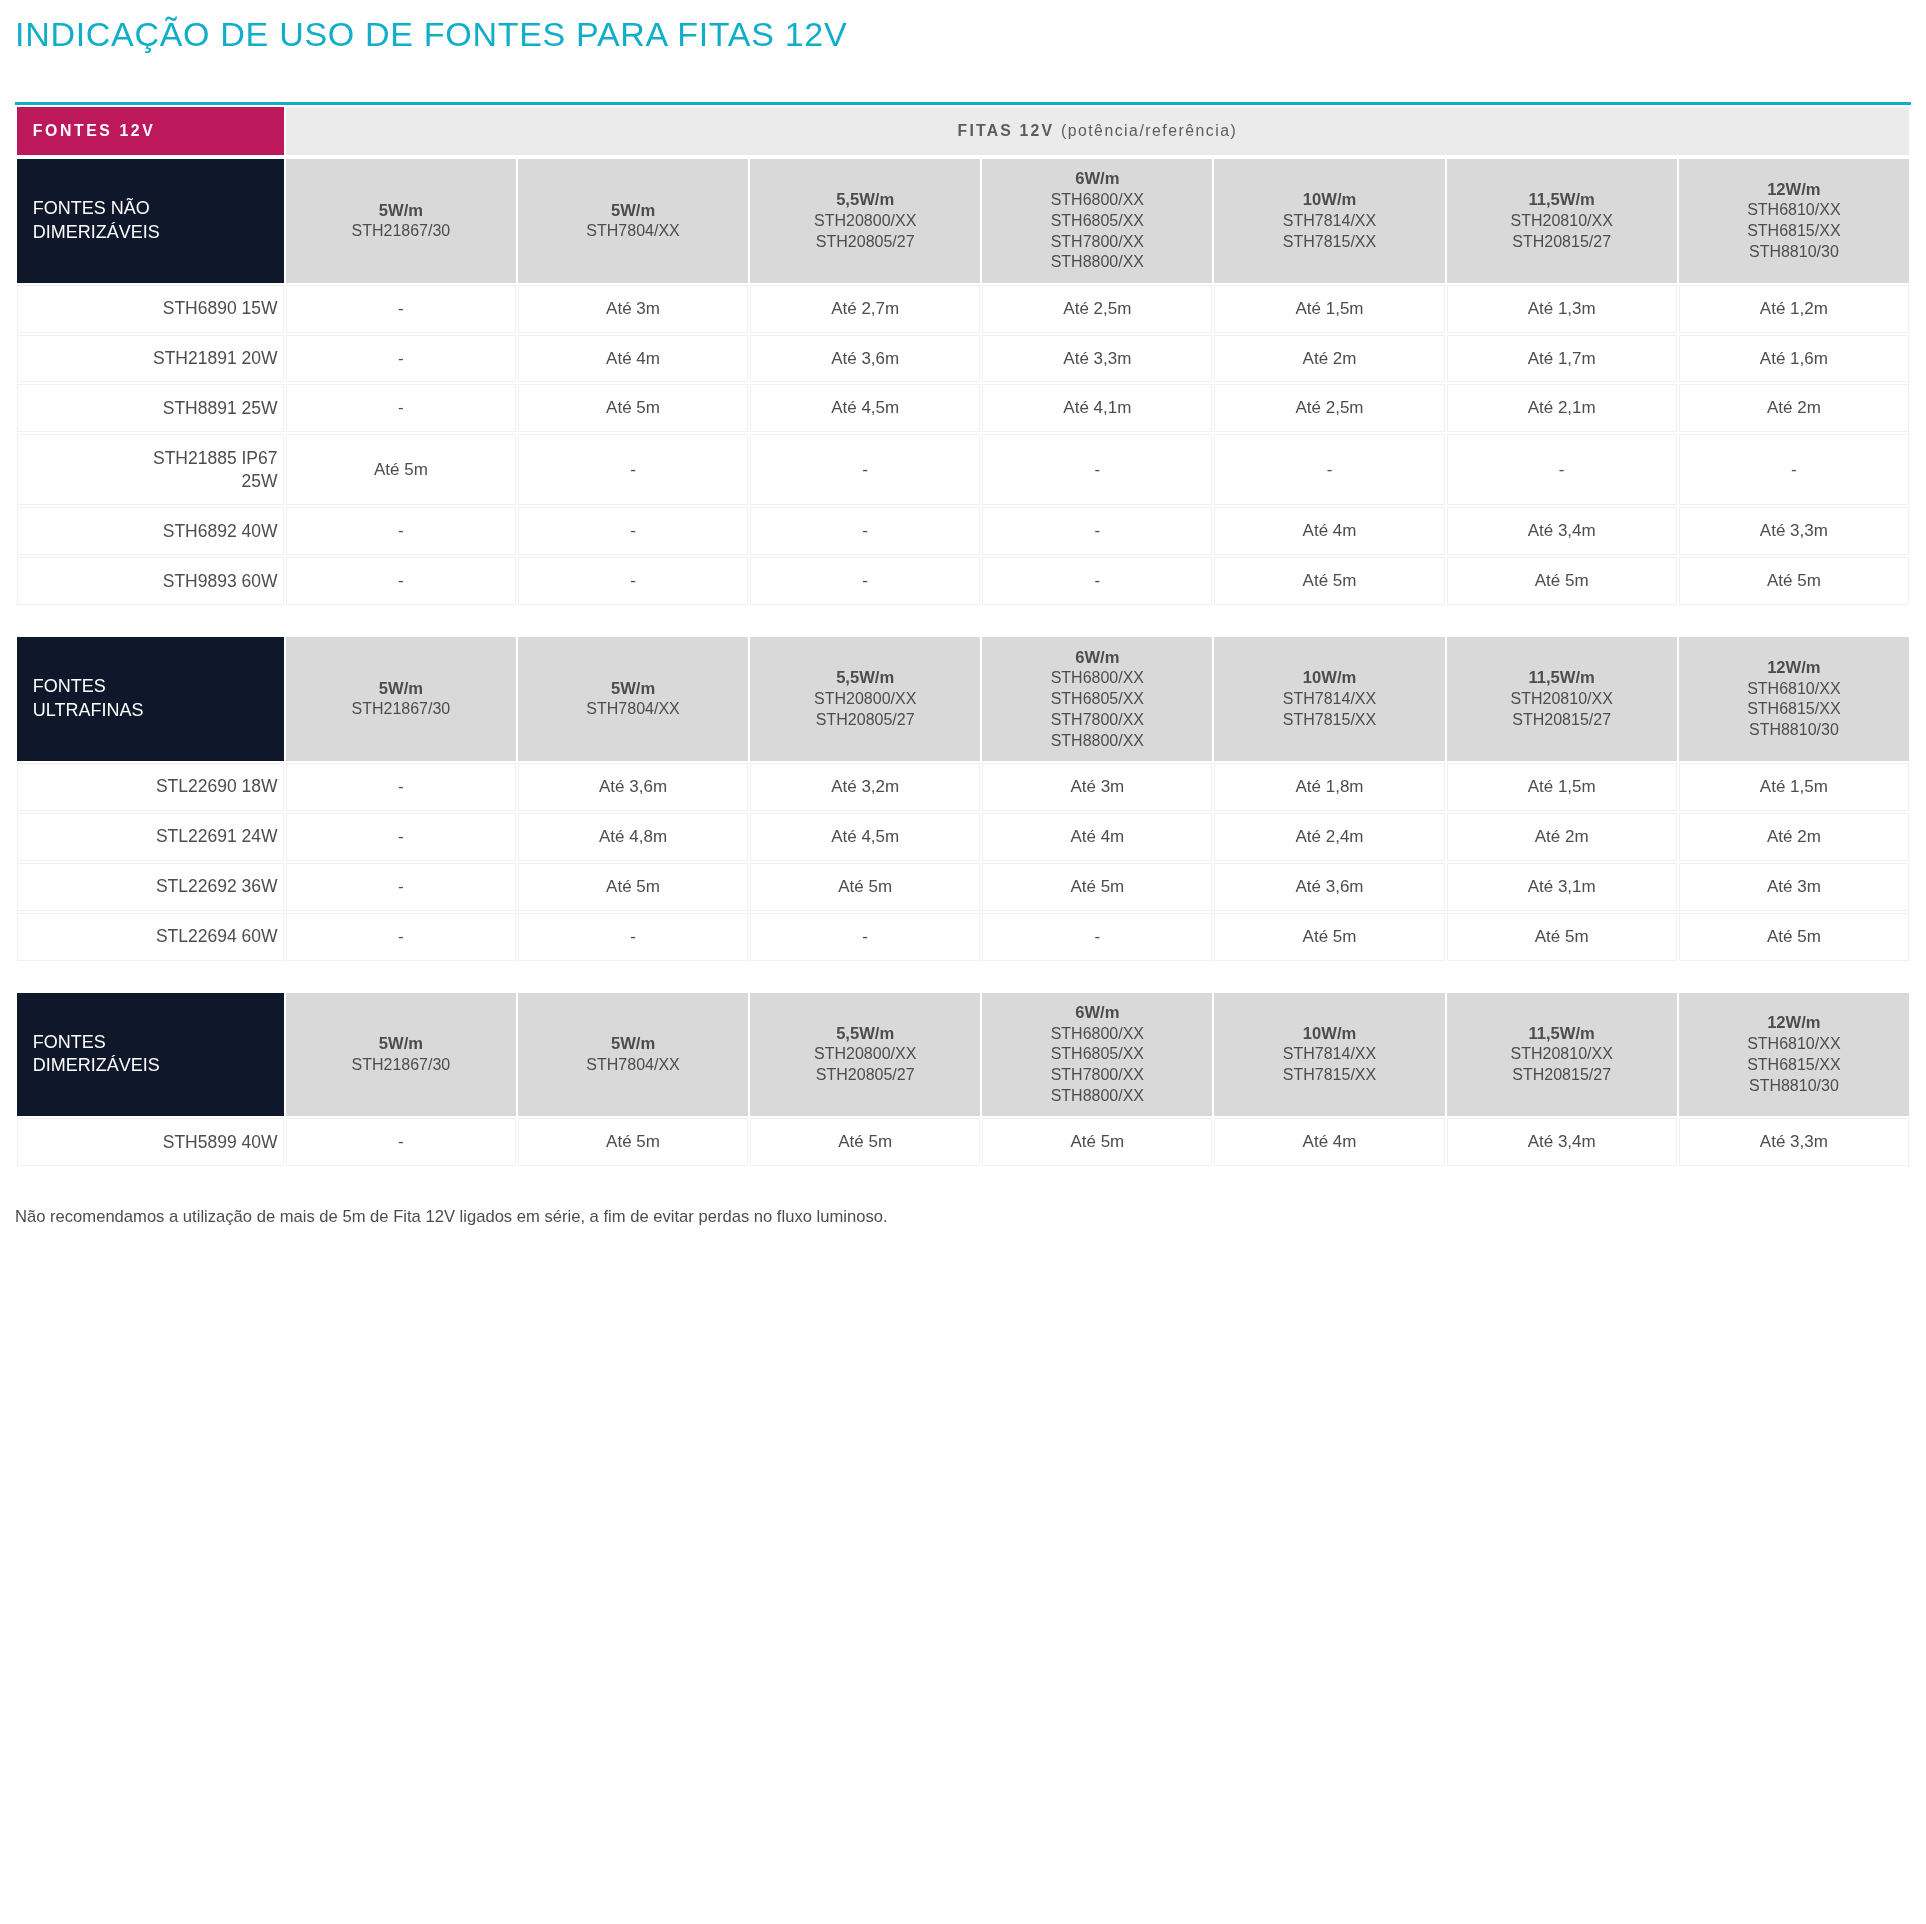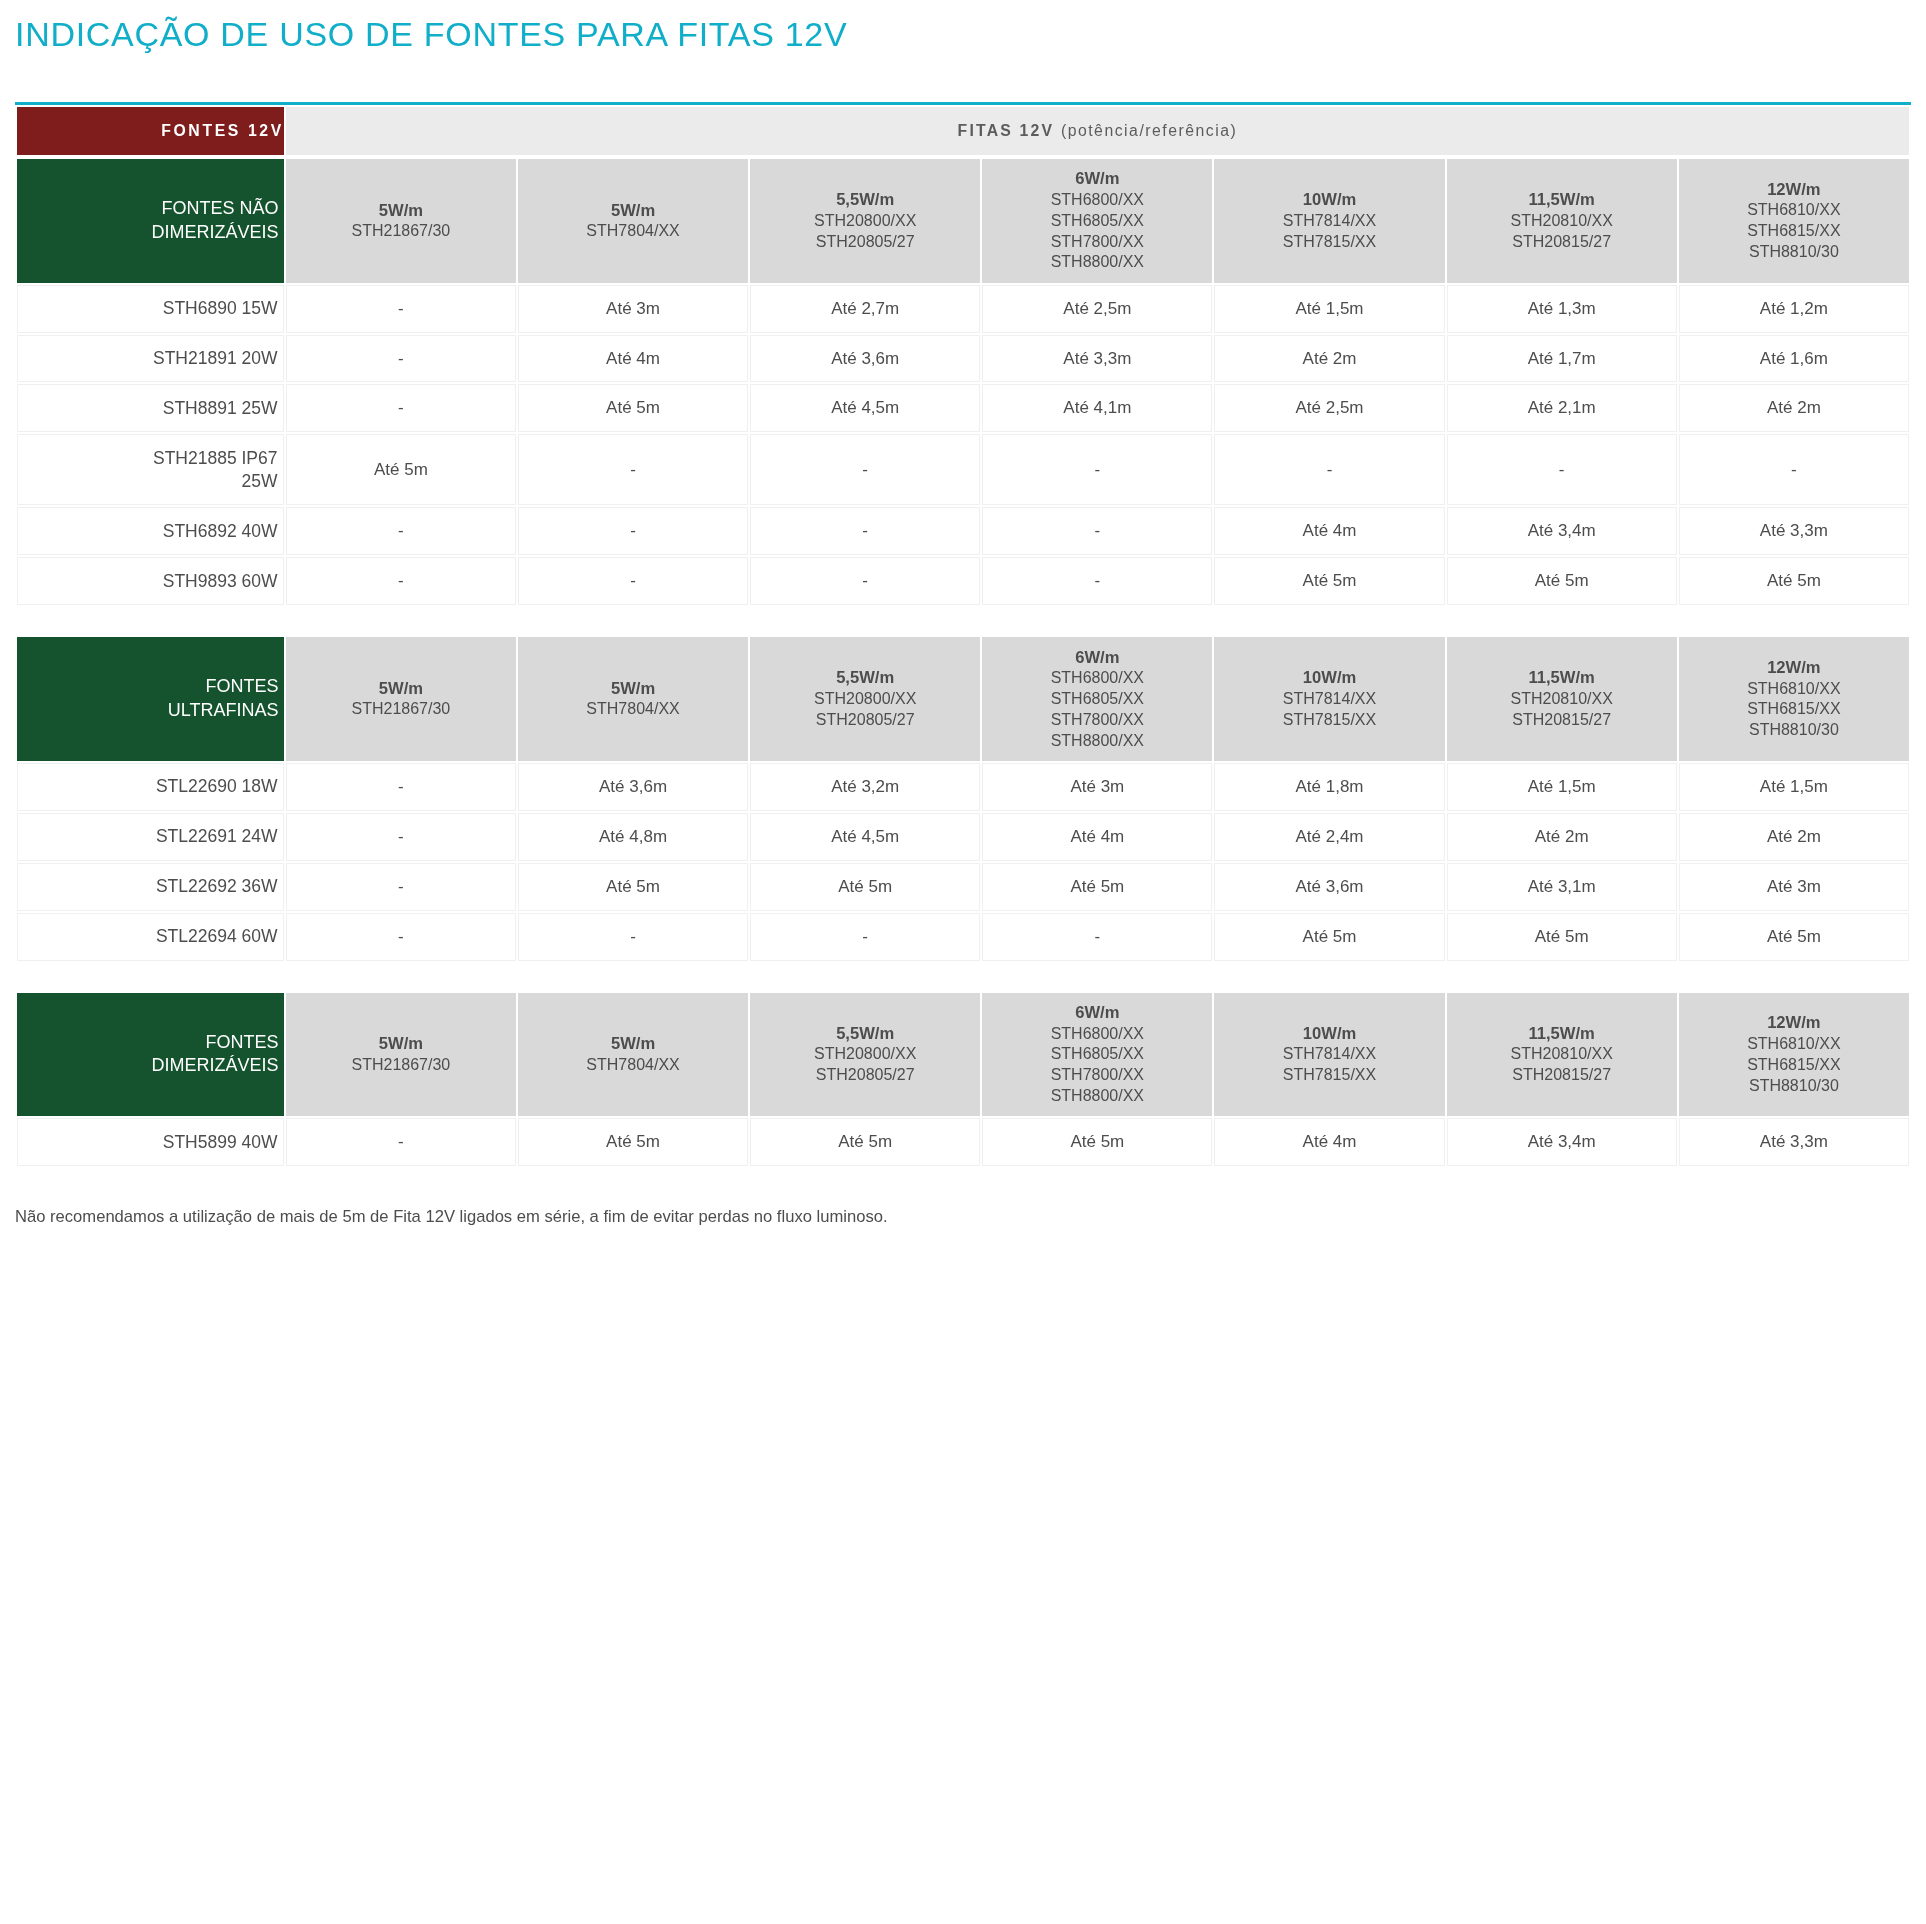--- a/index.html
+++ b/index.html
@@ -38,28 +38,28 @@
     border-spacing: 2.2px;
     table-layout: fixed;
   }
 
   
   table.grid col.c0 { width: 14.2%; }
   table.grid col.cx { width: 12.25%; }
 
   
   td.banner-cyan {
-    background: #7f1d1d;
+    background: #be185d;
     color: #ffffff;
     font-size: 15.8px;
     font-weight: 700;
     letter-spacing: 2.6px;
     padding: 15px 0 15px 15.8px;
     vertical-align: middle;
-    text-align: right;
+    text-align: left;
     white-space: nowrap;
   }
   td.banner-grey {
     background: #EBEBEB;
     color: #5C5C5C;
     font-size: 15.8px;
     text-align: center;
     vertical-align: middle;
     padding: 15px 4.4px;
     margin-left: 40px;
@@ -68,28 +68,28 @@
     font-weight: 700;
     letter-spacing: 2.2px;
   }
   .banner-grey .bg-light {
     font-weight: 400;
     letter-spacing: 1.5px;
   }
 
   
   td.sec-label {
-    background: #14532d;
+    background: #0f172a;
     color: #ffffff;
     font-size: 18px;
     font-weight: 500;
     line-height: 1.32;
     padding: 9.6px 5.3px 9.6px 15.8px;
     vertical-align: middle;
-    text-align: right;
+    text-align: left;
   }
 
   
   td.col-head {
     background: #D9D9D9;
     color: #4D4D4D;
     text-align: center;
     vertical-align: middle;
     padding: 9.6px 2.6px;
     line-height: 1.30;

